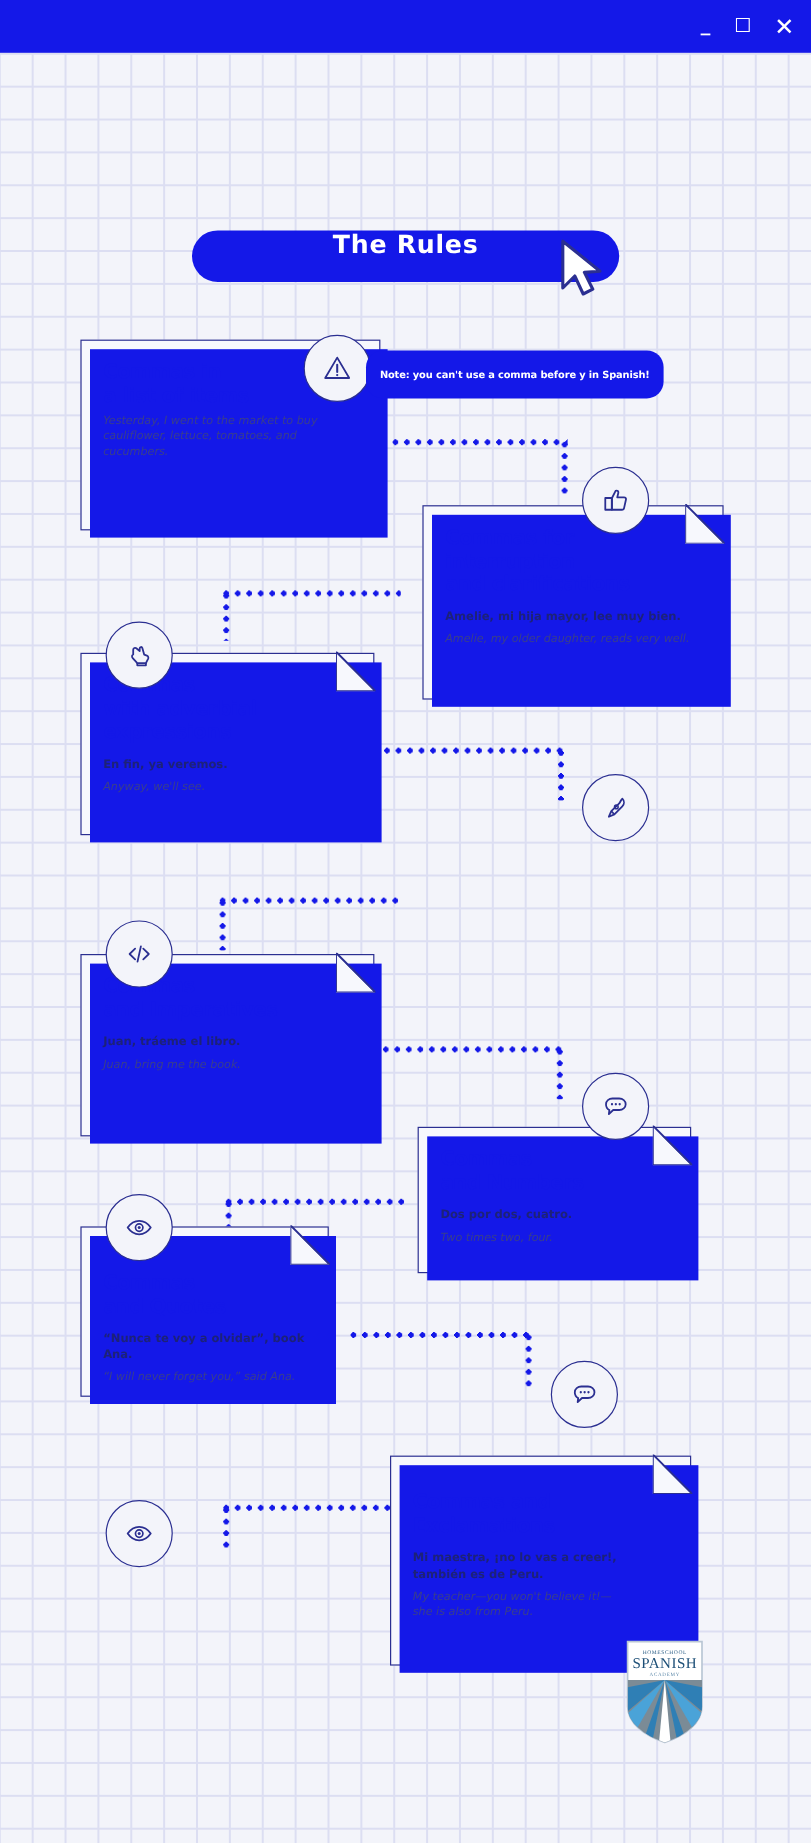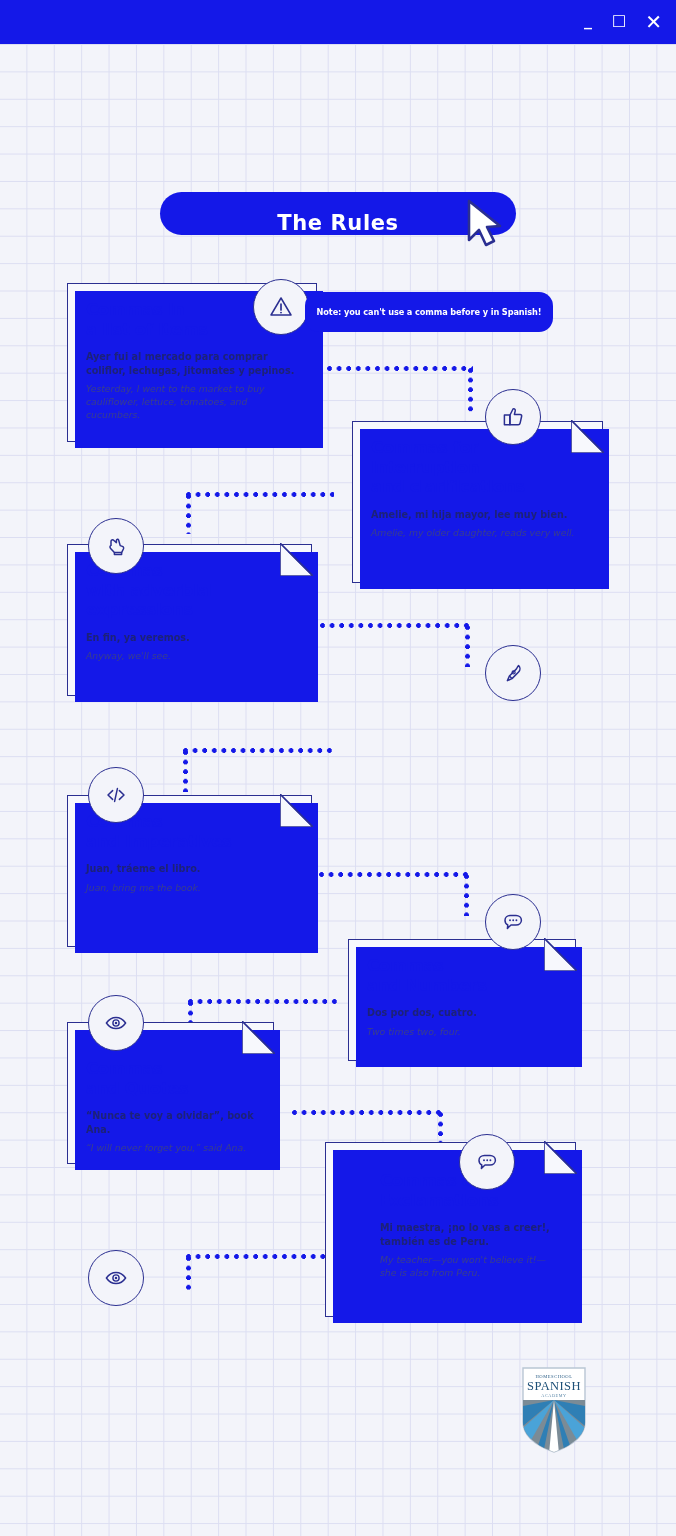--- a/index.html
+++ b/index.html
@@ -77,21 +77,21 @@
     white-space: nowrap;
   }
 
   #rules-pill {
     position: absolute;
     left: 160px; top: 192px;
     width: 356px; height: 43px;
     background: #1418e8;
     border-radius: 22px;
     display: flex;
-    align-items: flex-end;
+    align-items: flex-start;
     justify-content: center;
     z-index: 20;
   }
   #rules-pill .pill-label {
     color: #ffffff;
     font-family: "DejaVu Sans", sans-serif;
     font-weight: 700;
     font-size: 21px;
     letter-spacing: 0.6px;
   }
@@ -293,22 +293,20 @@
   <div class="conn-v" style="left:186px; top:1256px; height:36px;"></div>
 
   <div id="note-pill">
     <span class="note-text">Note: you can't use a comma before y in Spanish!</span>
   </div>
 
   <div class="card" style="left:67px; top:283px; width:250px; height:159px;">
     <div class="card-inner">
       <div class="card-title">Commas in
 a list of items</div>
-      <div class="card-es">Ayer fui al mercado para comprar
-coliflor, lechugas, jitomates y pepinos.</div>
       <div class="card-en">Yesterday, I went to the market to buy
 cauliflower, lettuce, tomatoes, and cucumbers.</div>
     </div>
   </div>
   <div class="badge" style="left:253px; top:279px;">
     <svg width="26" height="26" viewBox="0 0 26 26">
       <path d="M13,4 L23,21 L3,21 Z" fill="none" stroke="#2b2f91" stroke-width="1.5" stroke-linejoin="round"></path>
       <line x1="13" y1="10" x2="13" y2="16" stroke="#2b2f91" stroke-width="1.7" stroke-linecap="round"></line>
       <circle cx="13" cy="18.6" r="0.95" fill="#2b2f91"></circle>
     </svg>
@@ -426,21 +424,21 @@
     </div>
   </div>
   <div class="badge" style="left:88px; top:995px;">
     <svg width="26" height="26" viewBox="0 0 26 26">
       <path d="M3.4,13 C6,9.2 9.4,7.4 13,7.4 C16.6,7.4 20,9.2 22.6,13 C20,16.8 16.6,18.6 13,18.6 C9.4,18.6 6,16.8 3.4,13 Z" fill="none" stroke="#2b2f91" stroke-width="1.5" stroke-linejoin="round"></path>
       <circle cx="13" cy="13" r="3.1" fill="none" stroke="#2b2f91" stroke-width="1.4"></circle>
       <circle cx="13" cy="13" r="1.25" fill="#2b2f91"></circle>
     </svg>
   </div>
 
-  <div class="card" style="left:325px; top:1142px; width:251px; height:175px;padding-left:36px;">
+  <div class="card" style="left:325px; top:1213px; width:251px; height:175px;">
     <div class="fold">
       <div class="fold-fill"></div>
       <svg class="fold-line" width="33" height="33" viewBox="0 0 33 33">
         <path d="M0,0 L33,33 L0,33 Z" fill="none" stroke="#2b2f91" stroke-width="1.6"></path>
       </svg>
     </div>
     <div class="card-inner" style="padding-top:28px;">
       <div class="card-title">Commas and
 Exclamations</div>
       <div class="card-es">Mi maestra, ¡no lo vas a creer!,

